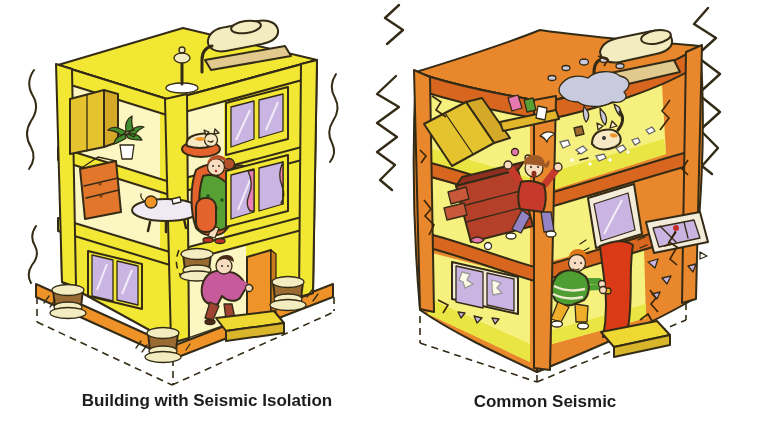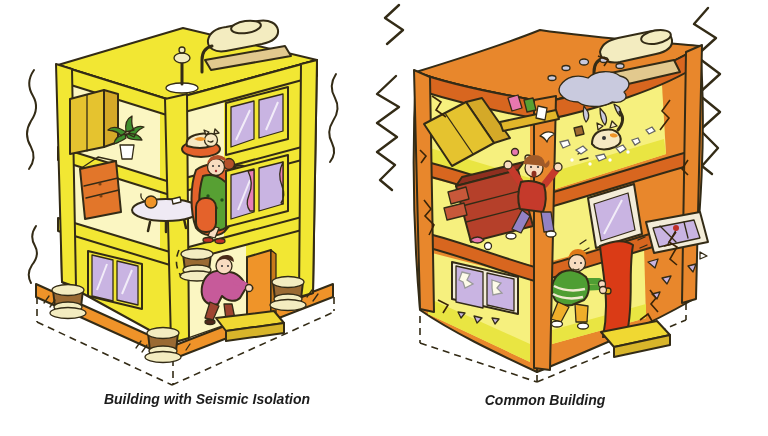--- a/index.html
+++ b/index.html
@@ -1,19 +1,19 @@
 <!DOCTYPE html>
 <html style="--background: #ffffff; --caption-text: #1c1c1c; --outline: #332b16; --isolated-building: #f2e733; --isolated-interior: #fbf6c2; --common-building: #e8872c; --common-accent: #d8661f; --interior-pale: #f6f07e; --window-glass: #c9b4e2; --platform-orange: #ef9329; --bearing-brown: #9a6a33; --water-splash: #c9cade; --door-red: #da3b16; --door-orange: #ef9429;"><head>
 <meta charset="utf-8">
 <style>
   html,body{margin:0;padding:0;background:#fff;}
   .stage{position:relative;width:768px;height:436px;background:var(--background,#ffffff);overflow:hidden;
          font-family:"Liberation Sans",sans-serif;}
-  .caption{position:absolute;transform:translateX(-50%);font-weight:bold;font-size:14px;
-           color:var(--caption-text,#1c1c1c);white-space:nowrap;font-style:italic;}
+  .caption{position:absolute;transform:translateX(-50%);font-weight:bold;font-size:17px;
+           color:var(--caption-text,#1c1c1c);white-space:nowrap;}
   #cap-left{left:207px;top:391px;}
   #cap-right{left:545px;top:392px;}
   svg .s{stroke:var(--outline,#332b16);stroke-width:2;stroke-linejoin:round;stroke-linecap:round;}
   svg .thin{stroke-width:1.3;}
   svg .ln{fill:none;}
   svg .ns{stroke:none;}
   svg .dash{fill:none;stroke:var(--outline,#332b16);stroke-width:1.6;stroke-dasharray:7 5;}
   svg .ws{stroke:#ffffff;stroke-width:2;fill:none;opacity:.75;}
   .f-by{fill:var(--isolated-building,#f2e733);}
   .f-byl{fill:var(--isolated-interior,#fbf6c2);}
@@ -406,15 +406,15 @@
       <path class="ln thin" style="stroke:#3a2408;stroke-width:1.6" d="M420,150 l6,6 l-5,7"></path>
       <path class="ln thin" style="stroke:#3a2408;stroke-width:1.6" d="M688,160 l-6,9 l6,6"></path>
       <path class="ln thin" style="stroke:#3a2408;stroke-width:1.6" d="M640,320 l8,-6 l4,7"></path>
       <path class="ln thin" style="stroke:#3a2408;stroke-width:1.6" d="M598,56 l10,4 l-4,6"></path>
       <path class="ln thin" style="stroke:#3a2408;stroke-width:1.6" d="M650,290 l6,8 l-5,6 l7,8"></path>
     </g>
   </g>
 </svg>
 
 <div id="cap-left" class="caption">Building with Seismic Isolation</div>
-<div id="cap-right" class="caption">Common Building</div>
+<div id="cap-right" class="caption">Common Seismic</div>
 
 </div>
 
 </body></html>

